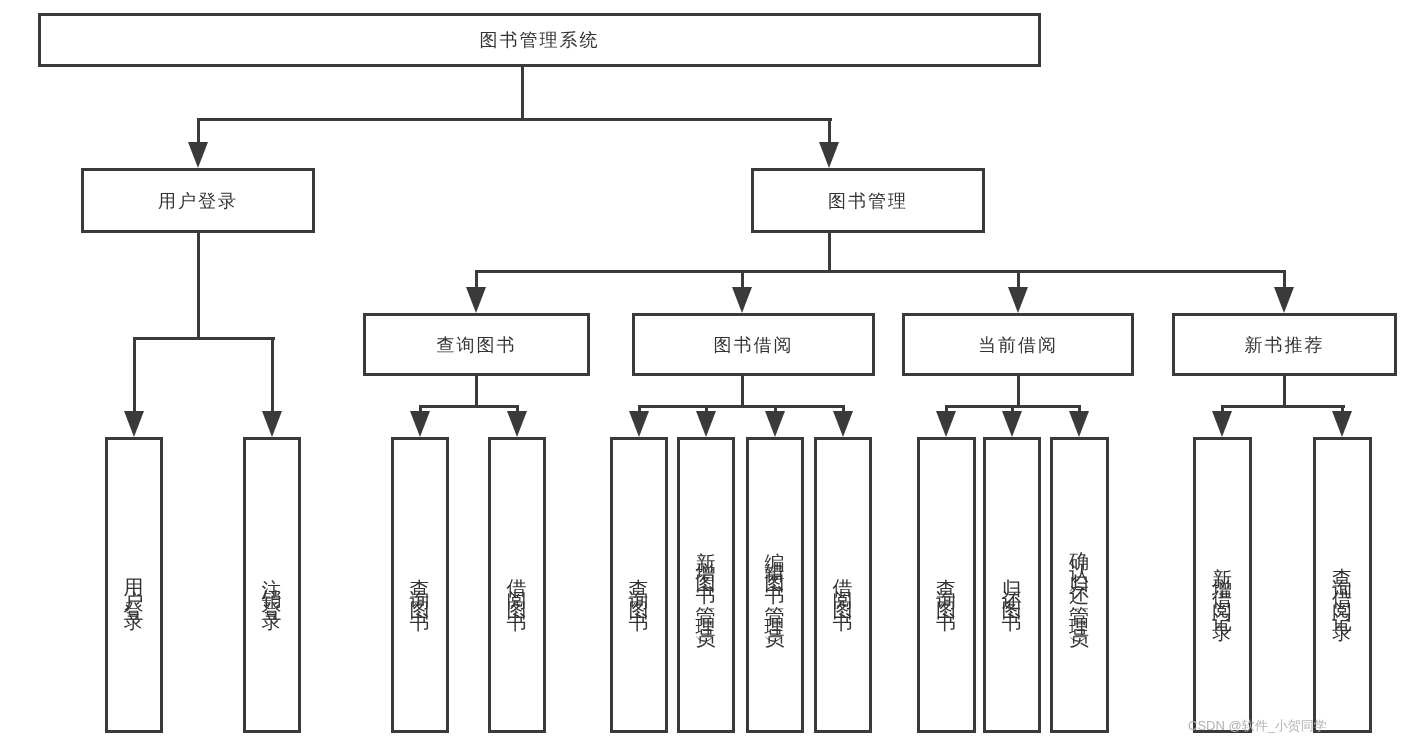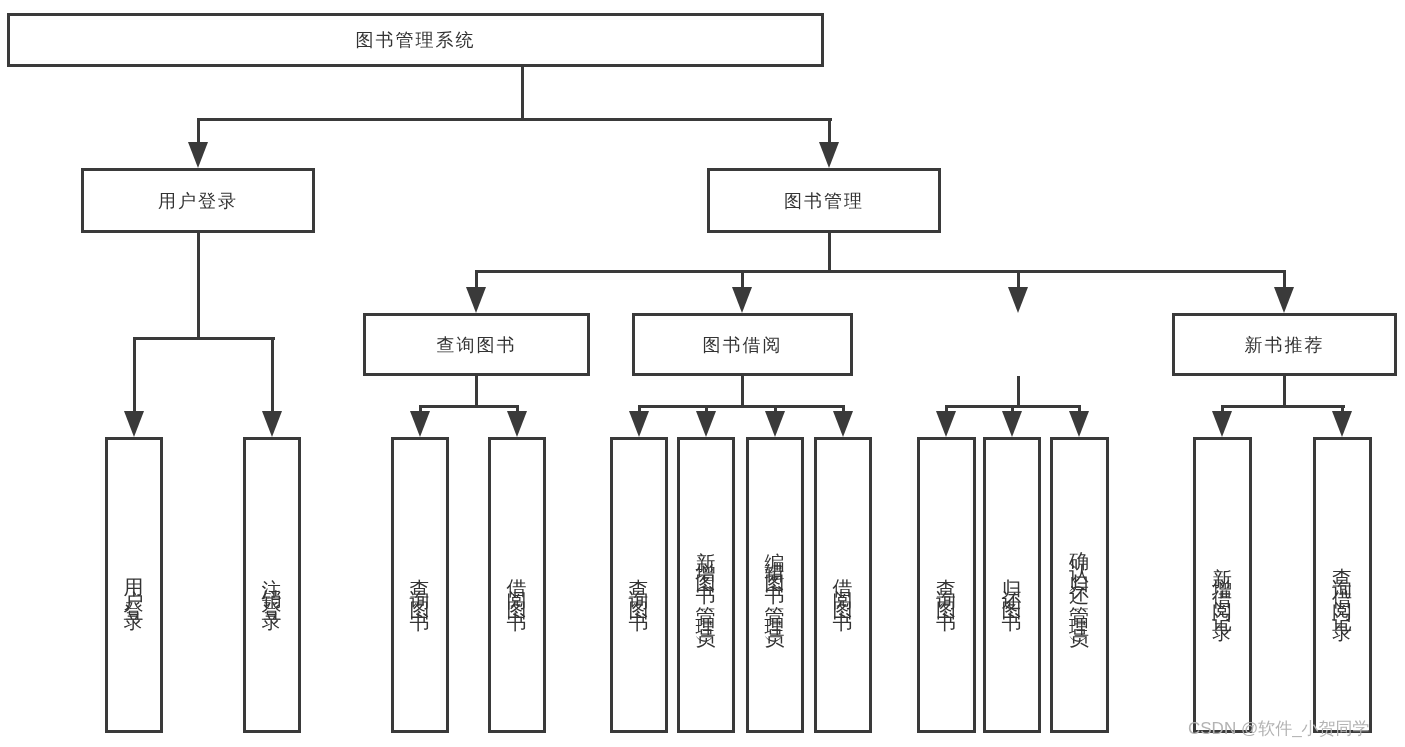--- a/index.html
+++ b/index.html
@@ -23,44 +23,47 @@
     font-size:20px; letter-spacing:11px; line-height:1;
   }
   .vline,.hline{position:absolute; background:var(--line);}
   .arrow{
     position:absolute; width:0; height:0;
     border-left:10px solid transparent; border-right:10px solid transparent;
     border-top:26px solid var(--line);
   }
   .watermark{
     position:absolute; left:1188px; top:717px;
-    font-size:17px; color:var(--watermark); white-space:nowrap;
+    font-size:13px; color:var(--watermark); white-space:nowrap;
   }
 </style>
 </head>
 <body>
 
 <div class="stage">
 
-  <div class="box" style="left:7px;top:13px;width:817px;height:54px;">
+  <div class="box" style="left:38px;top:13px;width:1003px;height:54px;">
     <span>图书管理系统</span>
   </div>
 
   <div class="box" style="left:81px;top:168px;width:234px;height:65px;">
     <span>用户登录</span>
   </div>
-  <div class="box" style="left:707px;top:168px;width:234px;height:65px;">
+  <div class="box" style="left:751px;top:168px;width:234px;height:65px;">
     <span>图书管理</span>
   </div>
 
   <div class="box" style="left:363px;top:313px;width:227px;height:63px;">
     <span>查询图书</span>
   </div>
-  <div class="box" style="left:632px;top:313px;width:221px;height:63px;">
+  <div class="box" style="left:632px;top:313px;width:243px;height:63px;">
     <span>图书借阅</span>
+  </div>
+  <div class="box" style="left:902px;top:313px;width:232px;height:63px;">
+    <span>当前借阅</span>
   </div>
   <div class="box" style="left:1172px;top:313px;width:225px;height:63px;">
     <span>新书推荐</span>
   </div>
 
   <div class="box leaf" style="left:105px;top:437px;width:58px;height:296px;">
     <span>用户登录</span>
   </div>
   <div class="box leaf" style="left:243px;top:437px;width:58px;height:296px;">
     <span>注销登录</span>

